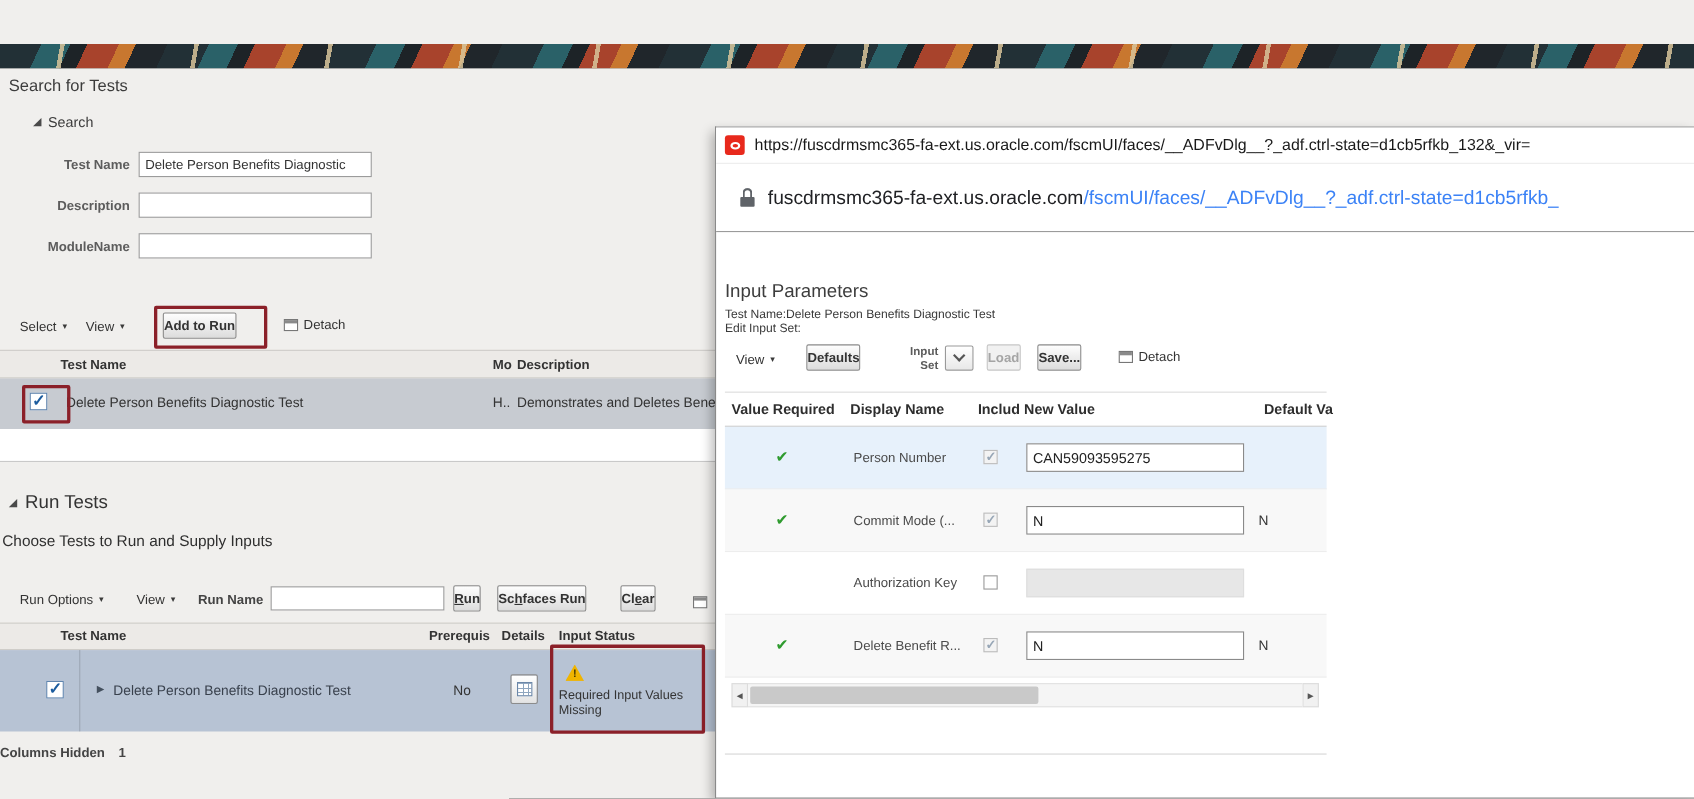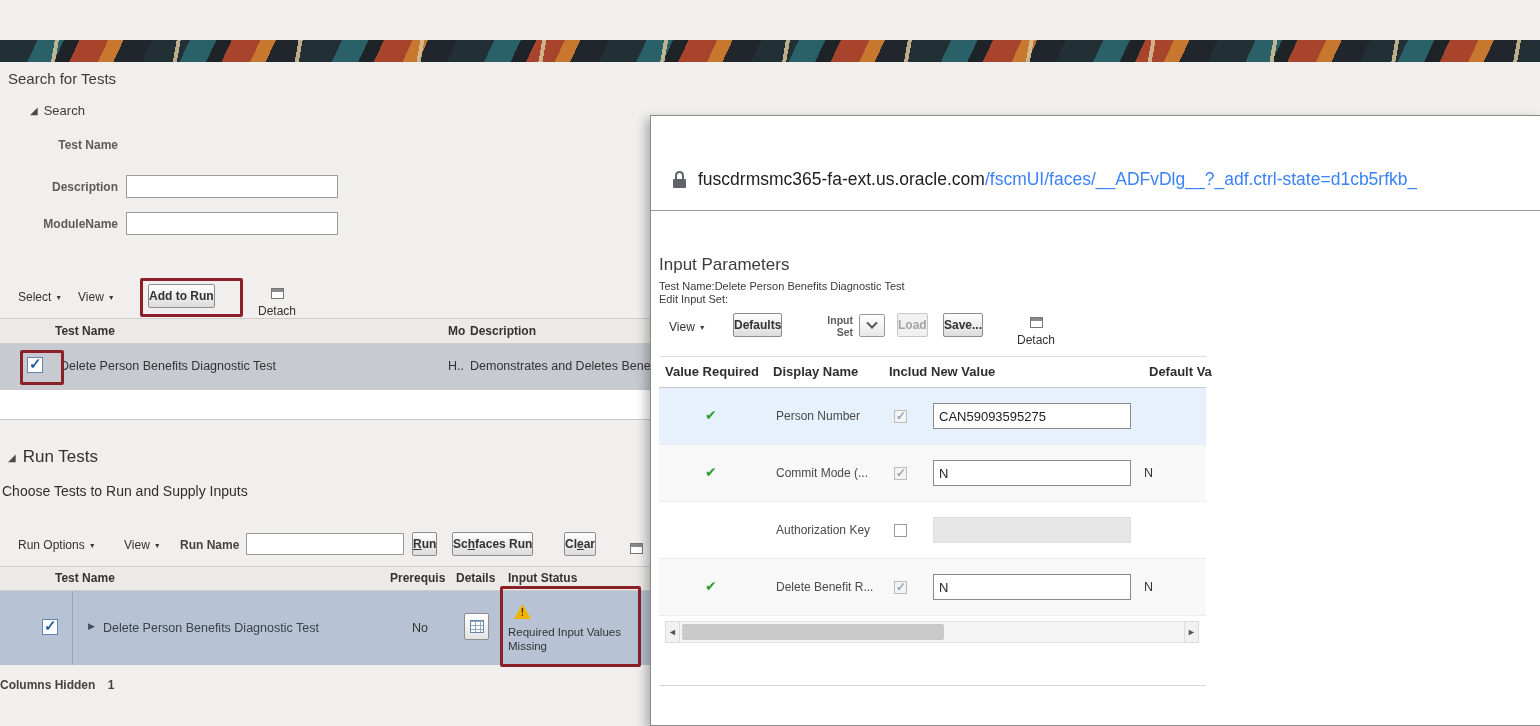--- a/index.html
+++ b/index.html
@@ -40,21 +40,21 @@
 
   .menu-item{ font-size:12px; color:#333; display:inline-flex; align-items:center; gap:4px; cursor:pointer; }
   .dd{ font-size:7px; color:#3a3a3a; }
   .bold-label{ font-size:12px; font-weight:bold; color:#444; }
 
   .btn{ background:linear-gradient(#fefefe,#dcdcdc); border:1px solid #8c8c8c; border-radius:2px;
         font-weight:bold; font-size:12px; color:#333; padding:4px 0; font-family:inherit; cursor:pointer; }
   .btn.disabled{ color:#a5a5a5; border-color:#c6c6c6; background:#f1f1f1; }
   .akey{ text-decoration:underline; }
 
-  .detach-group{ display:inline-flex; align-items:center; gap:5px; font-size:12px; color:#333; cursor:pointer;flex-direction:column; }
+  .detach-group{ display:inline-flex; align-items:center; gap:5px; font-size:12px; color:#333; cursor:pointer; }
   .detach-icon{ width:13px; height:11px; border:1px solid #777; background:#fff; position:relative; display:inline-block; }
   .detach-icon::before{ content:""; position:absolute; left:0; right:0; top:0; height:3px; background:#8a8a8a; }
 
   .t-header{ position:absolute; left:0; width:100%; background:#eceae7;
              border-top:1px solid #cfcdc9; border-bottom:1px solid #cfcdc9; }
   .th{ position:absolute; top:0; font-weight:bold; font-size:12px; color:#333; white-space:nowrap; }
   .cell-text{ position:absolute; font-size:12.5px; color:#333; white-space:nowrap; }
 
   .t1-row{ position:absolute; left:0; width:100%; background:#c7cbd1; }
   .t1-body{ position:absolute; left:0; width:100%; background:#ffffff; border-bottom:1px solid #c9c9c9; }
@@ -144,20 +144,21 @@
     <div class="abs section-title" style="left:8px;top:8px">Search for Tests</div>
 
     <div class="abs expander" style="left:30px;top:41px">
       <span class="tri-exp">◢</span>
       <span>Search</span>
     </div>
 
     
     <div class="abs field-row" style="left:0;top:76px">
       <label class="f-label">Test Name</label>
+      <input class="f-input" value="Delete Person Benefits Diagnostic" style="">
     </div>
     <div class="abs field-row" style="left:0;top:113px">
       <label class="f-label">Description</label>
       <input class="f-input" value="" style="">
     </div>
     <div class="abs field-row" style="left:0;top:150px">
       <label class="f-label">ModuleName</label>
       <input class="f-input" value="" style="">
     </div>
 
@@ -238,20 +239,26 @@
     </div>
 
     
     <div class="annotation" style="left:140px;top:216px;width:103px;height:39px"></div>
     <div class="annotation" style="left:20px;top:288px;width:44px;height:35px"></div>
     <div class="annotation" style="left:500px;top:524px;width:141px;height:81px"></div>
   </main>
 
   <div class="dialog">
 
+    <div class="dlg-titlebar">
+      <span class="oracle-icon">
+          <span class="oracle-ring"></span>
+        </span>
+      <span class="dlg-url">https://fuscdrmsmc365-fa-ext.us.oracle.com/fscmUI/faces/__ADFvDlg__?_adf.ctrl-state=d1cb5rfkb_132&amp;_vir=</span>
+    </div>
 
     <div class="dlg-address">
       <span class="lock">
           <span class="lock-shackle"></span>
           <span class="lock-body"></span>
         </span>
       <span class="addr-text"><span class="addr-host">fuscdrmsmc365-fa-ext.us.oracle.com</span><span class="addr-path">/fscmUI/faces/__ADFvDlg__?_adf.ctrl-state=d1cb5rfkb_</span></span>
     </div>
 
     <div class="abs dlg-heading" style="left:8px;top:139px">Input Parameters</div>

